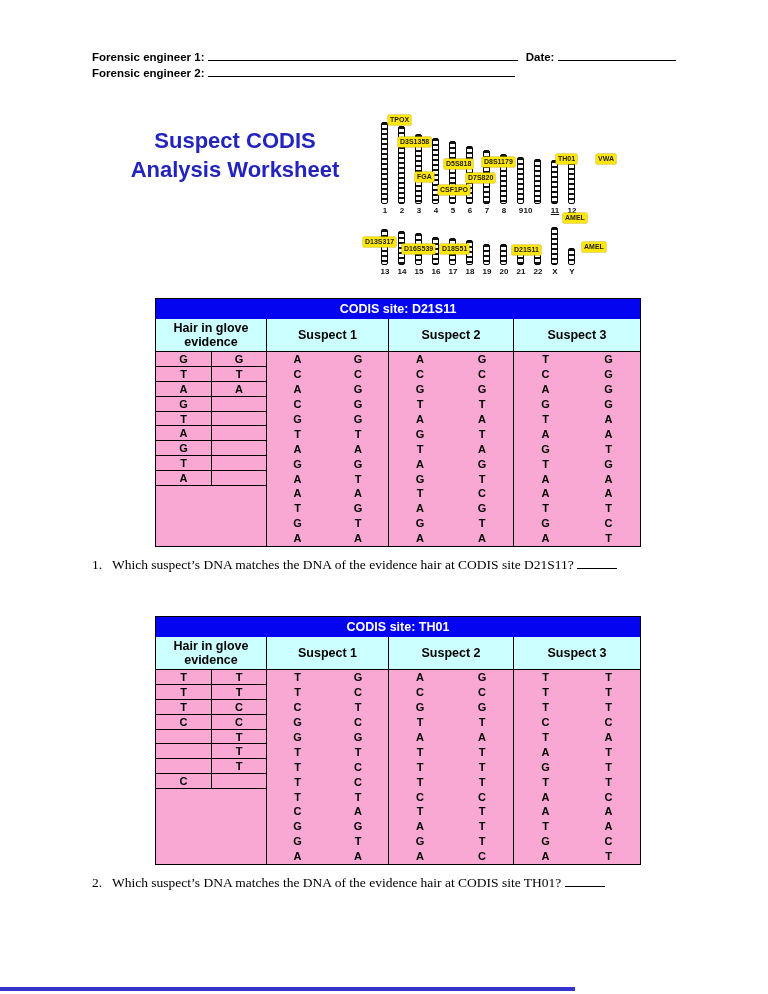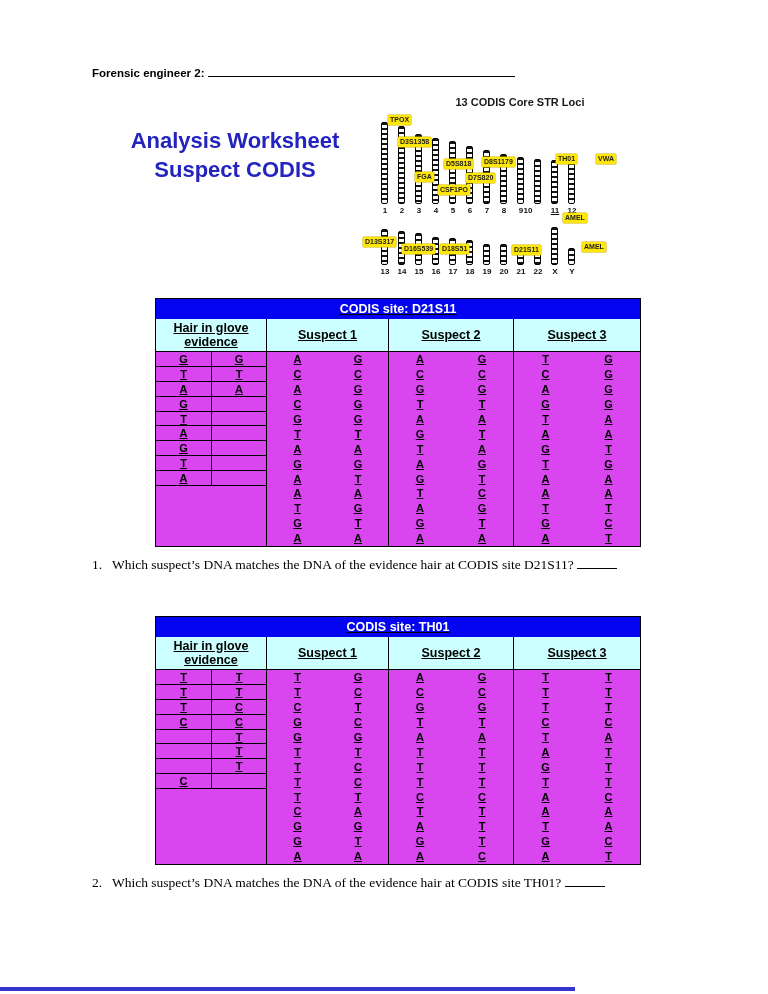--- a/index.html
+++ b/index.html
@@ -14,21 +14,21 @@
                font-weight:bold; font-size:22px; line-height:29px; }
 
   .figure { position:absolute; left:360px; top:92px; width:320px; height:200px; }
   .fig-title { position:absolute; left:0; width:100%; text-align:center; font-weight:bold; font-size:11px; color:#1a1a1a; }
   .chrom { position:absolute; width:7px; border:1px solid #000; border-radius:2px;
            background:repeating-linear-gradient(to bottom,#141414 0 2px,#fbfbfb 2px 5px); }
   .chrom-num { position:absolute; font-size:8px; font-weight:bold; width:16px; text-align:center; color:#111; }
   .locus { position:absolute; color:#222; font-size:7px; font-weight:bold; padding:1px 2px;
            white-space:nowrap; border-radius:1px; line-height:1.1; box-shadow:0 0 0 0.5px #c9b400; }
 
-  .codis-table { position:absolute; left:155px; width:486px; border:1px solid #000; background:#d946ef;text-decoration:underline; }
+  .codis-table { position:absolute; left:155px; width:486px; border:1px solid #000; background:#f9a8d4; }
   .t-header { height:20px; color:#fff; font-weight:bold; font-size:12.5px; display:flex; align-items:center; justify-content:center; }
   .t-sub { display:flex; border-bottom:1px solid #000; height:33px; }
   .t-sub-cell { display:flex; align-items:center; justify-content:center; text-align:center;
                 font-weight:bold; font-size:12.5px; line-height:1.15; padding:0 6px; }
   .t-row { display:flex; height:14.9px; }
   .t-cell { display:flex; align-items:center; justify-content:center; font-weight:bold; font-size:11px; color:#000; }
   .col-end { border-right:1px solid #000; }
   .boxed { border-bottom:1px solid #000; }
   .boxed-left { border-right:1px solid #000; }
 
@@ -37,31 +37,34 @@
   .q-blank { display:inline-block; width:40px; border-bottom:1px solid #000; }
 
   .footer { position:absolute; left:92px; font-weight:bold; font-size:11.5px; line-height:15px; color:#000; }
   .bottom-bar { position:absolute; left:0; top:987px; width:575px; height:4px; }
 </style>
 </head>
 <body>
 
 <div class="page">
 
+  <div class="hdr-line" style="top:50px">
+    <span>Forensic engineer 1:</span><span class="ul" style="width:310px"></span>
+    <span style="margin-left:4px">Date:</span><span class="ul" style="width:118px"></span>
+  </div>
   <div class="hdr-line" style="top:66px">
     <span>Forensic engineer 2:</span><span class="ul" style="width:307px"></span>
   </div>
 
   <div class="doc-title" style="color: rgb(35, 35, 190);">
+    <div>Suspect CODIS</div>
     <div>Analysis Worksheet</div>
-    <div>Suspect CODIS</div>
   </div>
 
   <div class="figure">
-    <div class="fig-title" style="top:4px">13 CODIS Core STR Loci</div>
     <div id="fig-canvas">
         <div class="chrom" style="left: 21px; top: 30px; height: 82px;"></div>
         <div class="chrom-num" style="left: 17px; top: 114px;">1</div>
         <div class="chrom" style="left: 38px; top: 34px; height: 78px;"></div>
         <div class="chrom-num" style="left: 34px; top: 114px;">2</div>
         <div class="chrom" style="left: 55px; top: 42px; height: 70px;"></div>
         <div class="chrom-num" style="left: 51px; top: 114px;">3</div>
         <div class="chrom" style="left: 72px; top: 46px; height: 66px;"></div>
         <div class="chrom-num" style="left: 68px; top: 114px;">4</div>
         <div class="chrom" style="left: 89px; top: 49px; height: 63px;"></div>

